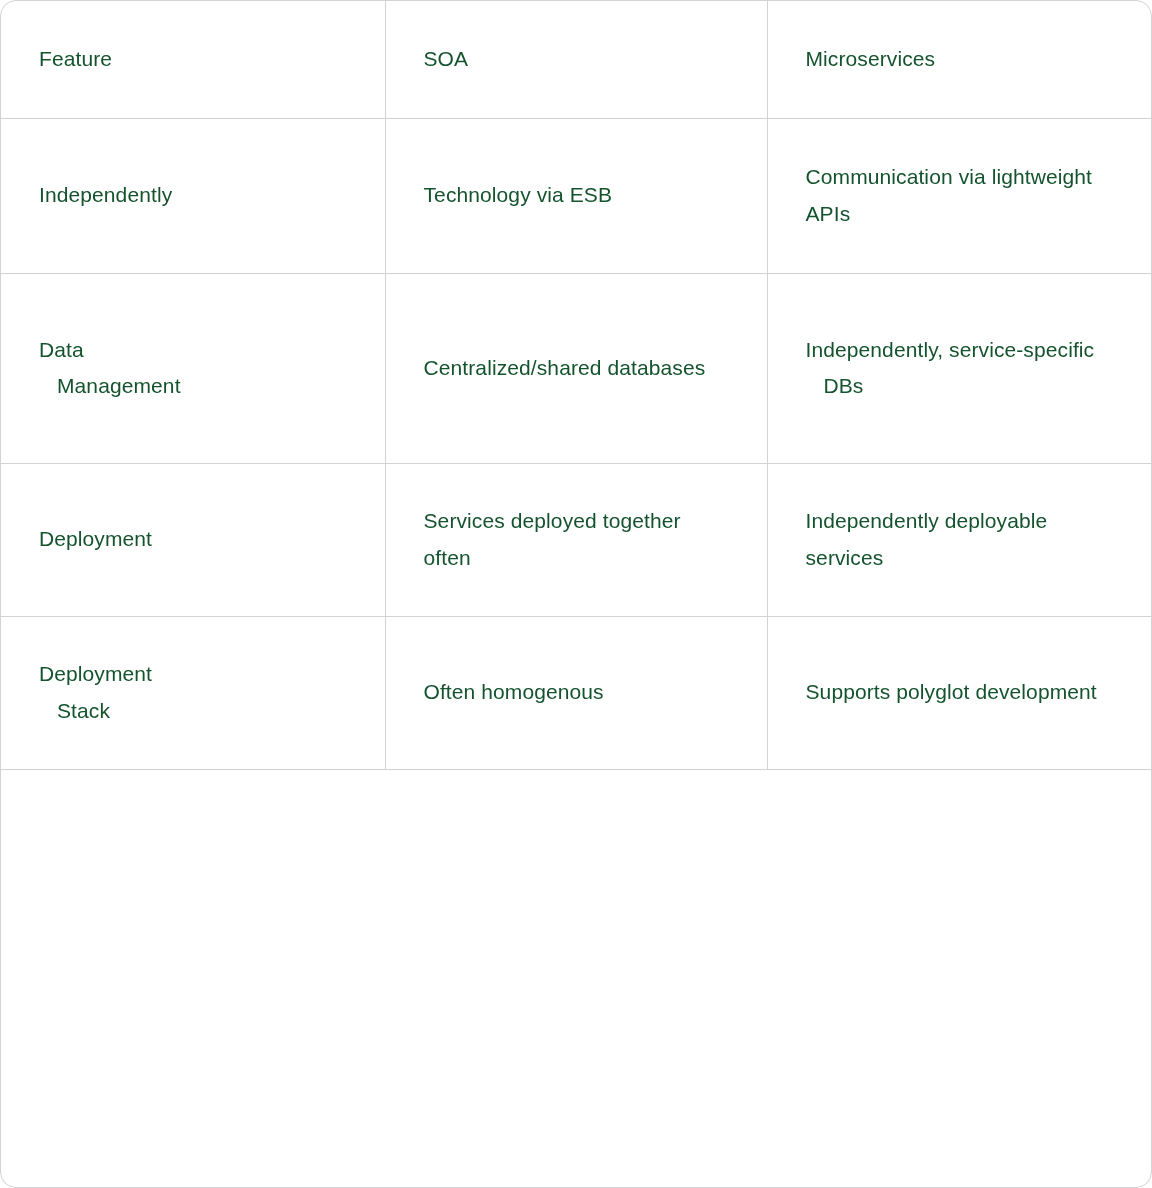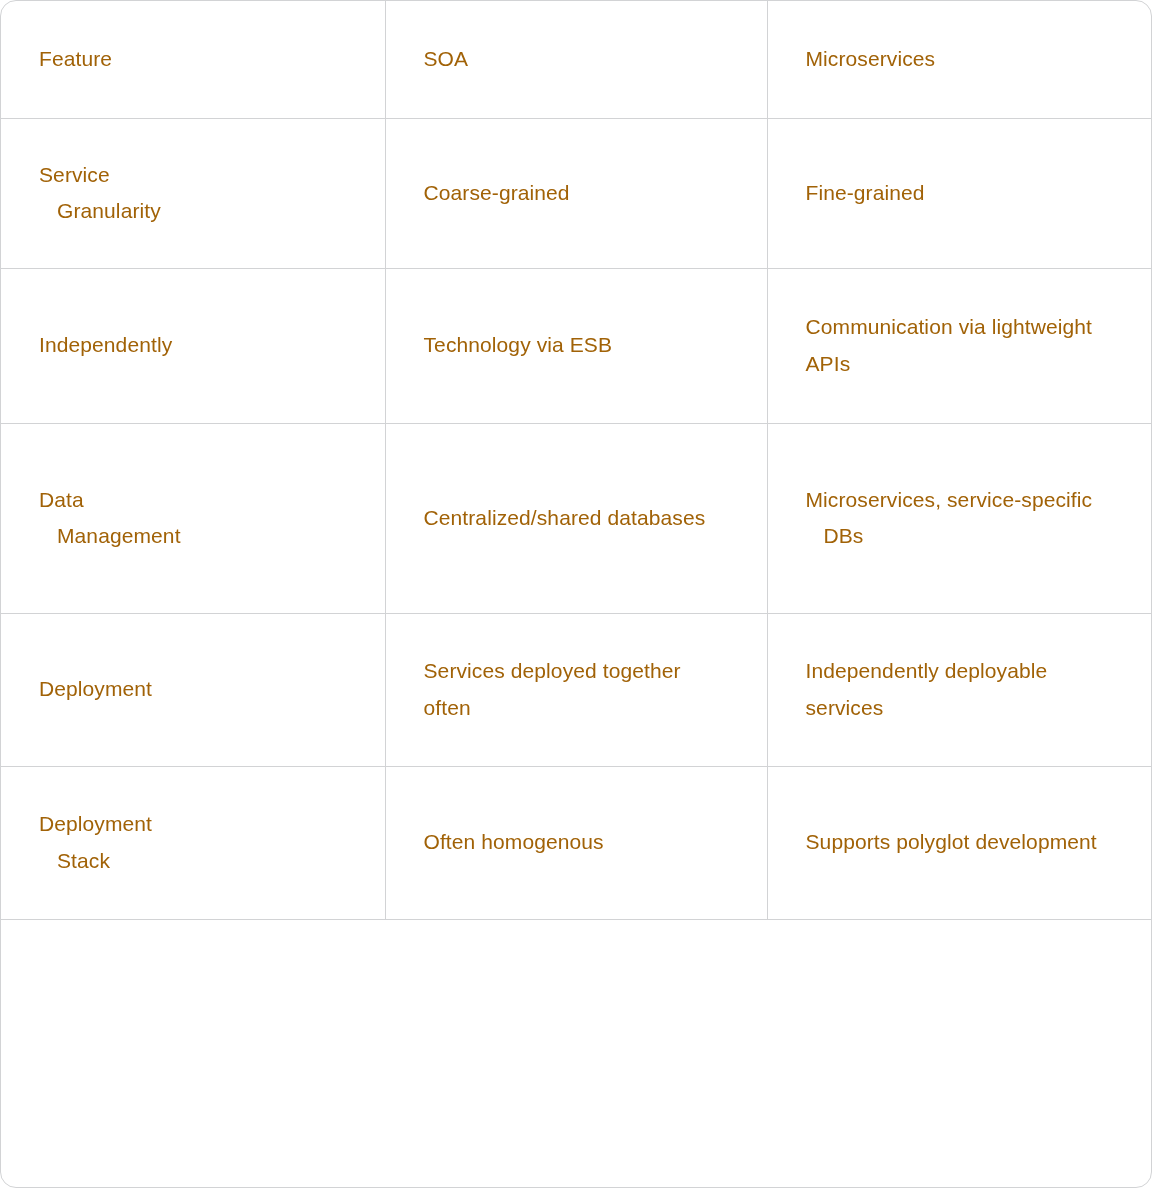--- a/index.html
+++ b/index.html
@@ -41,21 +41,21 @@
 
   table.comparison-table td,
   table.comparison-table th {
     border-right: 1px solid #d2d3d5;
     border-bottom: 1px solid #d2d3d5;
     vertical-align: middle;
     text-align: left;
     font-weight: 400;
     font-size: 21px;
     line-height: 1.72;
-    color: #a16207;
+    color: #14532d;
     padding: 10px 34px 10px 38px;
     box-sizing: border-box;
     letter-spacing: 0.1px;
   }
 
   table.comparison-table tr > *:last-child { border-right: none; }
 
   
   tr.row-header        > * { height: 117px; }
   tr.row-granularity   > * { height: 150px; }
@@ -97,32 +97,20 @@
         <th>
           <span class="cell-text flush">SOA</span>
         </th>
         <th>
           <span class="cell-text flush">Microservices</span>
         </th>
       </tr>
     </thead>
     <tbody>
 
-      <tr class="row-granularity">
-        <td>
-          <span class="cell-text">Service
-Granularity</span>
-        </td>
-        <td>
-          <span class="cell-text flush">Coarse-grained</span>
-        </td>
-        <td>
-          <span class="cell-text flush">Fine-grained</span>
-        </td>
-      </tr>
 
       <tr class="row-communication">
         <td>
           <span class="cell-text flush">Independently</span>
         </td>
         <td>
           <span class="cell-text flush">Technology via ESB</span>
         </td>
         <td>
           <span class="cell-text flush">Communication via lightweight APIs</span>
@@ -132,21 +120,21 @@
 
       <tr class="row-data">
         <td>
           <span class="cell-text">Data
 Management</span>
         </td>
         <td>
           <span class="cell-text flush">Centralized/shared databases</span>
         </td>
         <td>
-          <span class="cell-text">Microservices, service-specific
+          <span class="cell-text">Independently, service-specific
 DBs</span>
         </td>
       </tr>
 
       <tr class="row-deployment">
         <td>
           <span class="cell-text flush">Deployment</span>
         </td>
         <td>
           <span class="cell-text flush">Services deployed together often</span>

